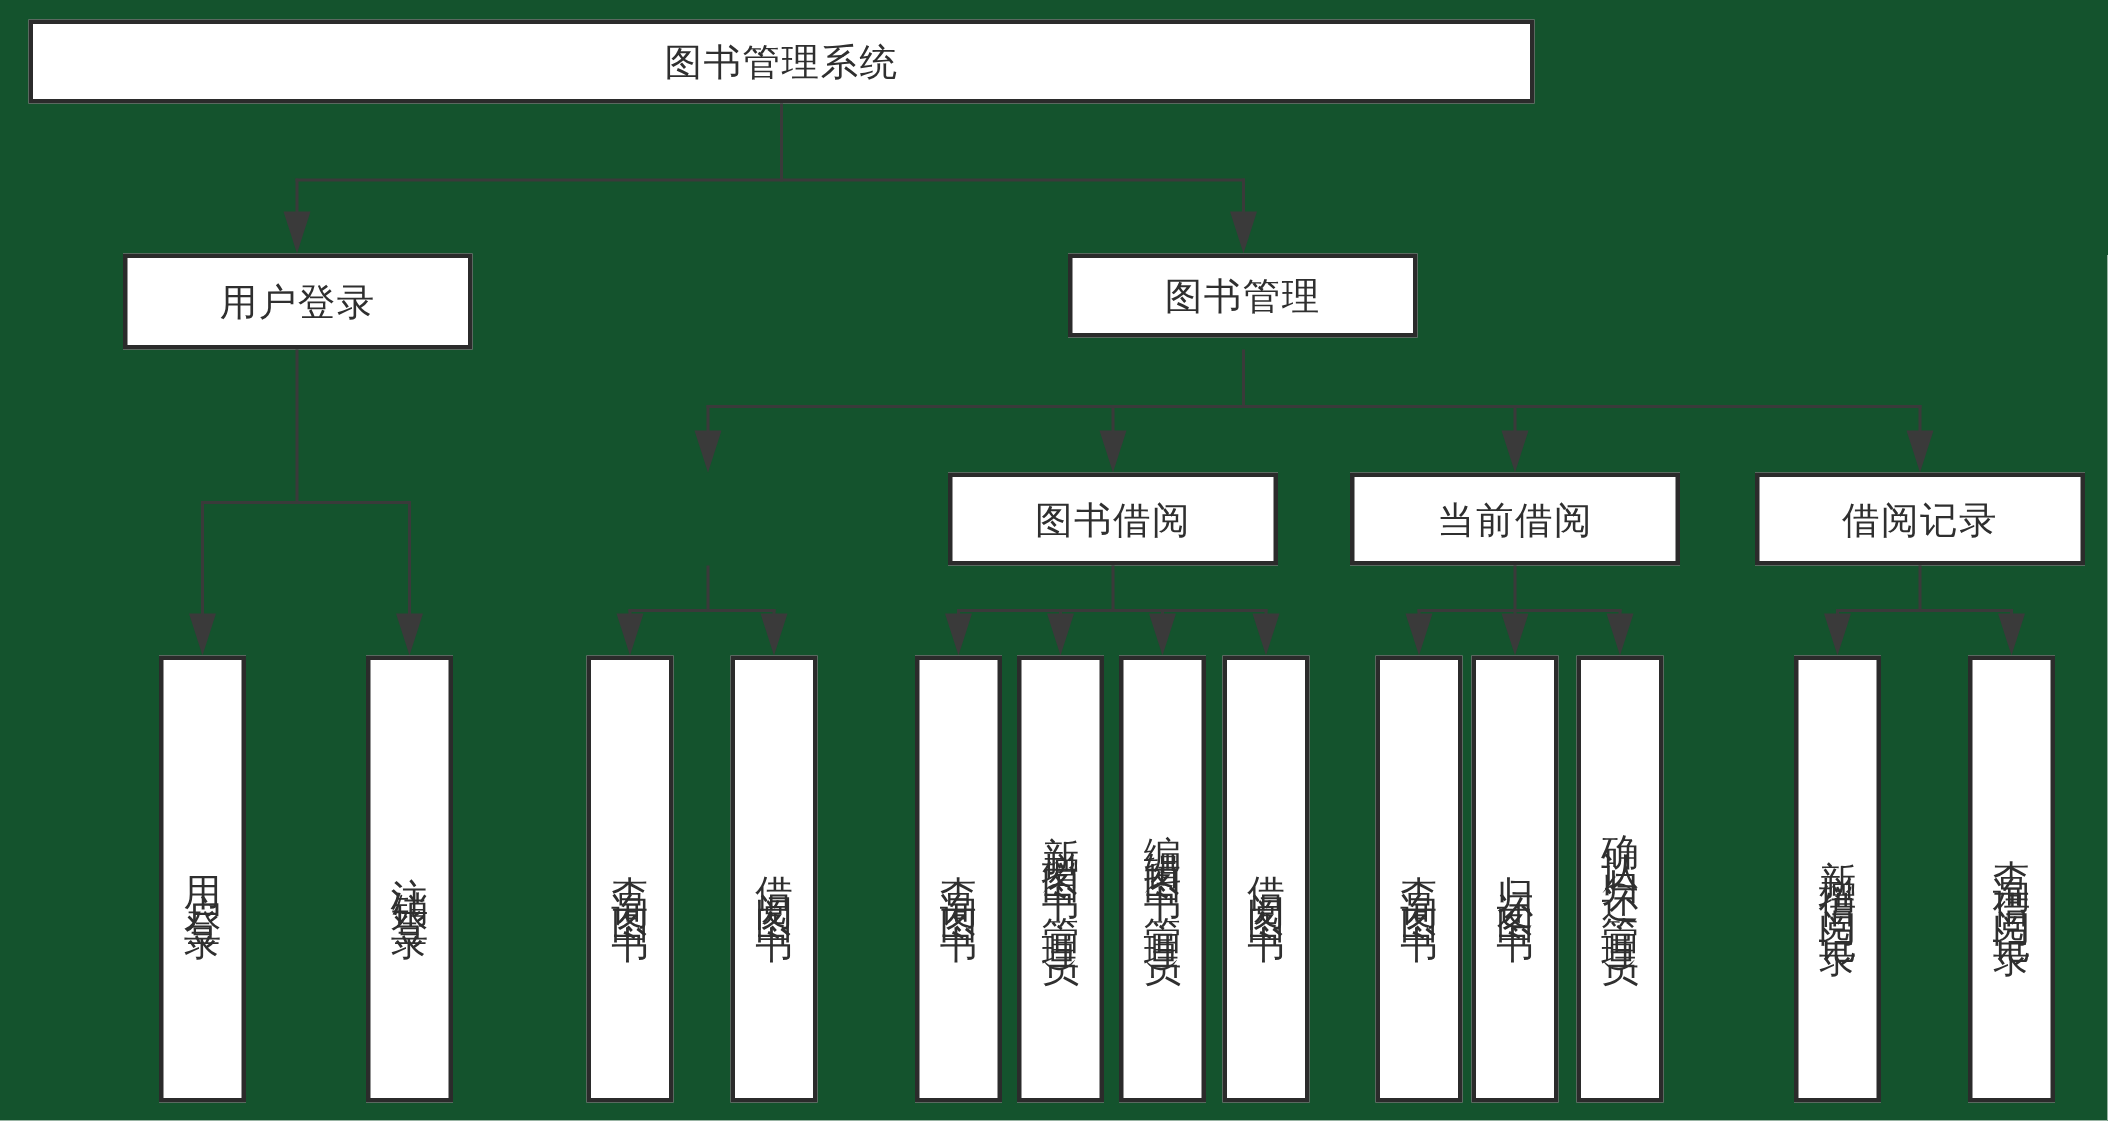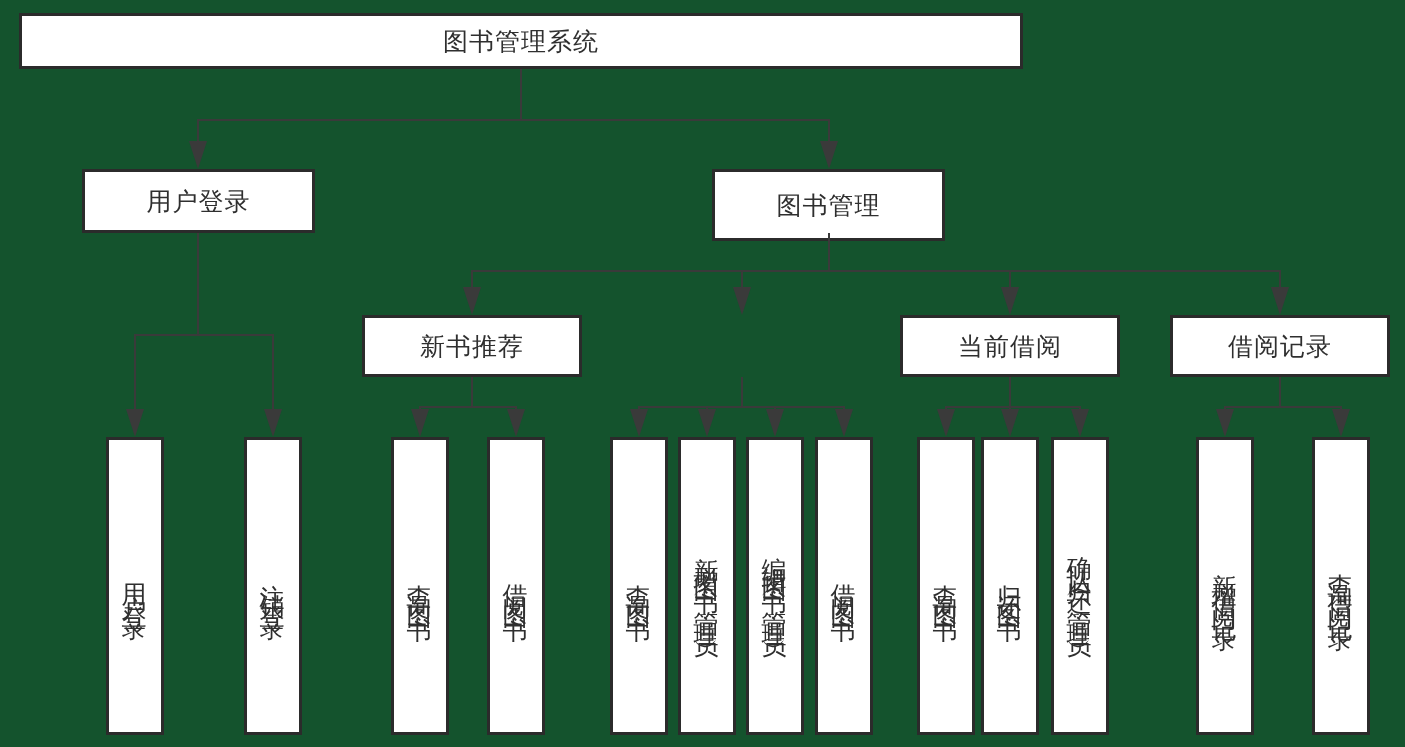--- a/index.html
+++ b/index.html
@@ -64,41 +64,41 @@
   <div class="box" style="left:19px;top:13px;width:1004px;height:56px;">图书管理系统</div>
 
   <div class="vline" style="left:520px;top:69px;height:52px;"></div>
   <div class="hline" style="left:197px;top:119px;width:633px;"></div>
   <div class="vline" style="left:197px;top:119px;height:24px;"></div>
   <div class="arrow" style="left:189px;top:141px;"></div>
   <div class="vline" style="left:828px;top:119px;height:24px;"></div>
   <div class="arrow" style="left:820px;top:141px;"></div>
 
   <div class="box" style="left:82px;top:169px;width:233px;height:64px;">用户登录</div>
-  <div class="box" style="left:712px;top:169px;width:233px;height:72px;">图书管理</div>
+  <div class="box" style="left:712px;top:169px;width:233px;height:56px;">图书管理</div>
 
   <div class="vline" style="left:197px;top:233px;height:103px;"></div>
   <div class="hline" style="left:134px;top:334px;width:140px;"></div>
   <div class="vline" style="left:134px;top:334px;height:77px;"></div>
   <div class="arrow" style="left:126px;top:409px;"></div>
   <div class="vline" style="left:272px;top:334px;height:77px;"></div>
   <div class="arrow" style="left:264px;top:409px;"></div>
 
   <div class="vline" style="left:828px;top:233px;height:39px;"></div>
   <div class="hline" style="left:471px;top:270px;width:810px;"></div>
   <div class="vline" style="left:471px;top:270px;height:18px;"></div>
   <div class="arrow" style="left:463px;top:287px;"></div>
   <div class="vline" style="left:741px;top:270px;height:18px;"></div>
   <div class="arrow" style="left:733px;top:287px;"></div>
   <div class="vline" style="left:1009px;top:270px;height:18px;"></div>
   <div class="arrow" style="left:1001px;top:287px;"></div>
   <div class="vline" style="left:1279px;top:270px;height:18px;"></div>
   <div class="arrow" style="left:1271px;top:287px;"></div>
 
-  <div class="box" style="left:362px;top:315px;width:220px;height:62px;">新书推荐</div>
+  <div class="box" style="left:632px;top:315px;width:220px;height:62px;">图书借阅</div>
   <div class="box" style="left:1170px;top:315px;width:220px;height:62px;">借阅记录</div>
   <div class="box" style="left:900px;top:315px;width:220px;height:62px;">当前借阅</div>
 
   <div class="vline" style="left:471px;top:377px;height:31px;"></div>
   <div class="hline" style="left:419px;top:406px;width:98px;"></div>
   <div class="vline" style="left:419px;top:406px;height:5px;"></div>
   <div class="arrow" style="left:411px;top:409px;"></div>
   <div class="vline" style="left:515px;top:406px;height:5px;"></div>
   <div class="arrow" style="left:507px;top:409px;"></div>
 

